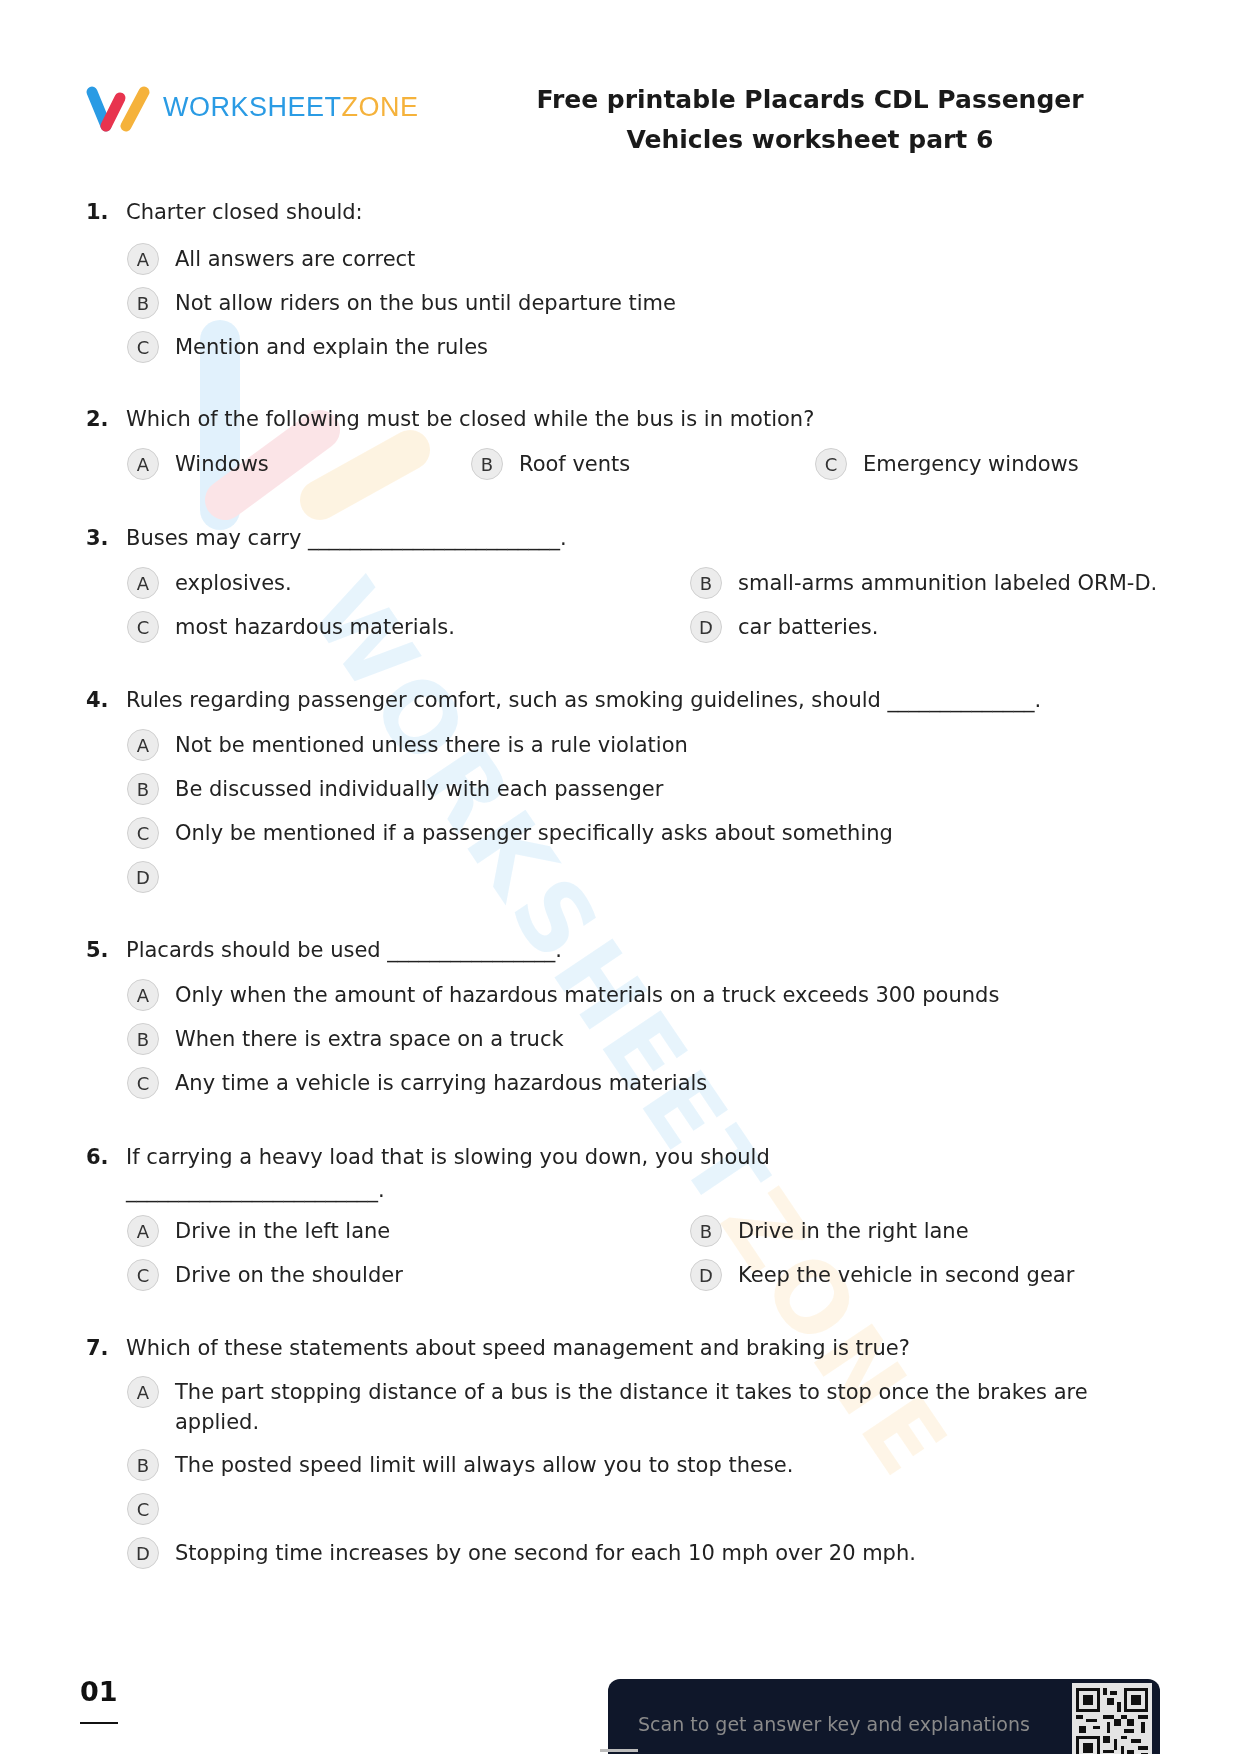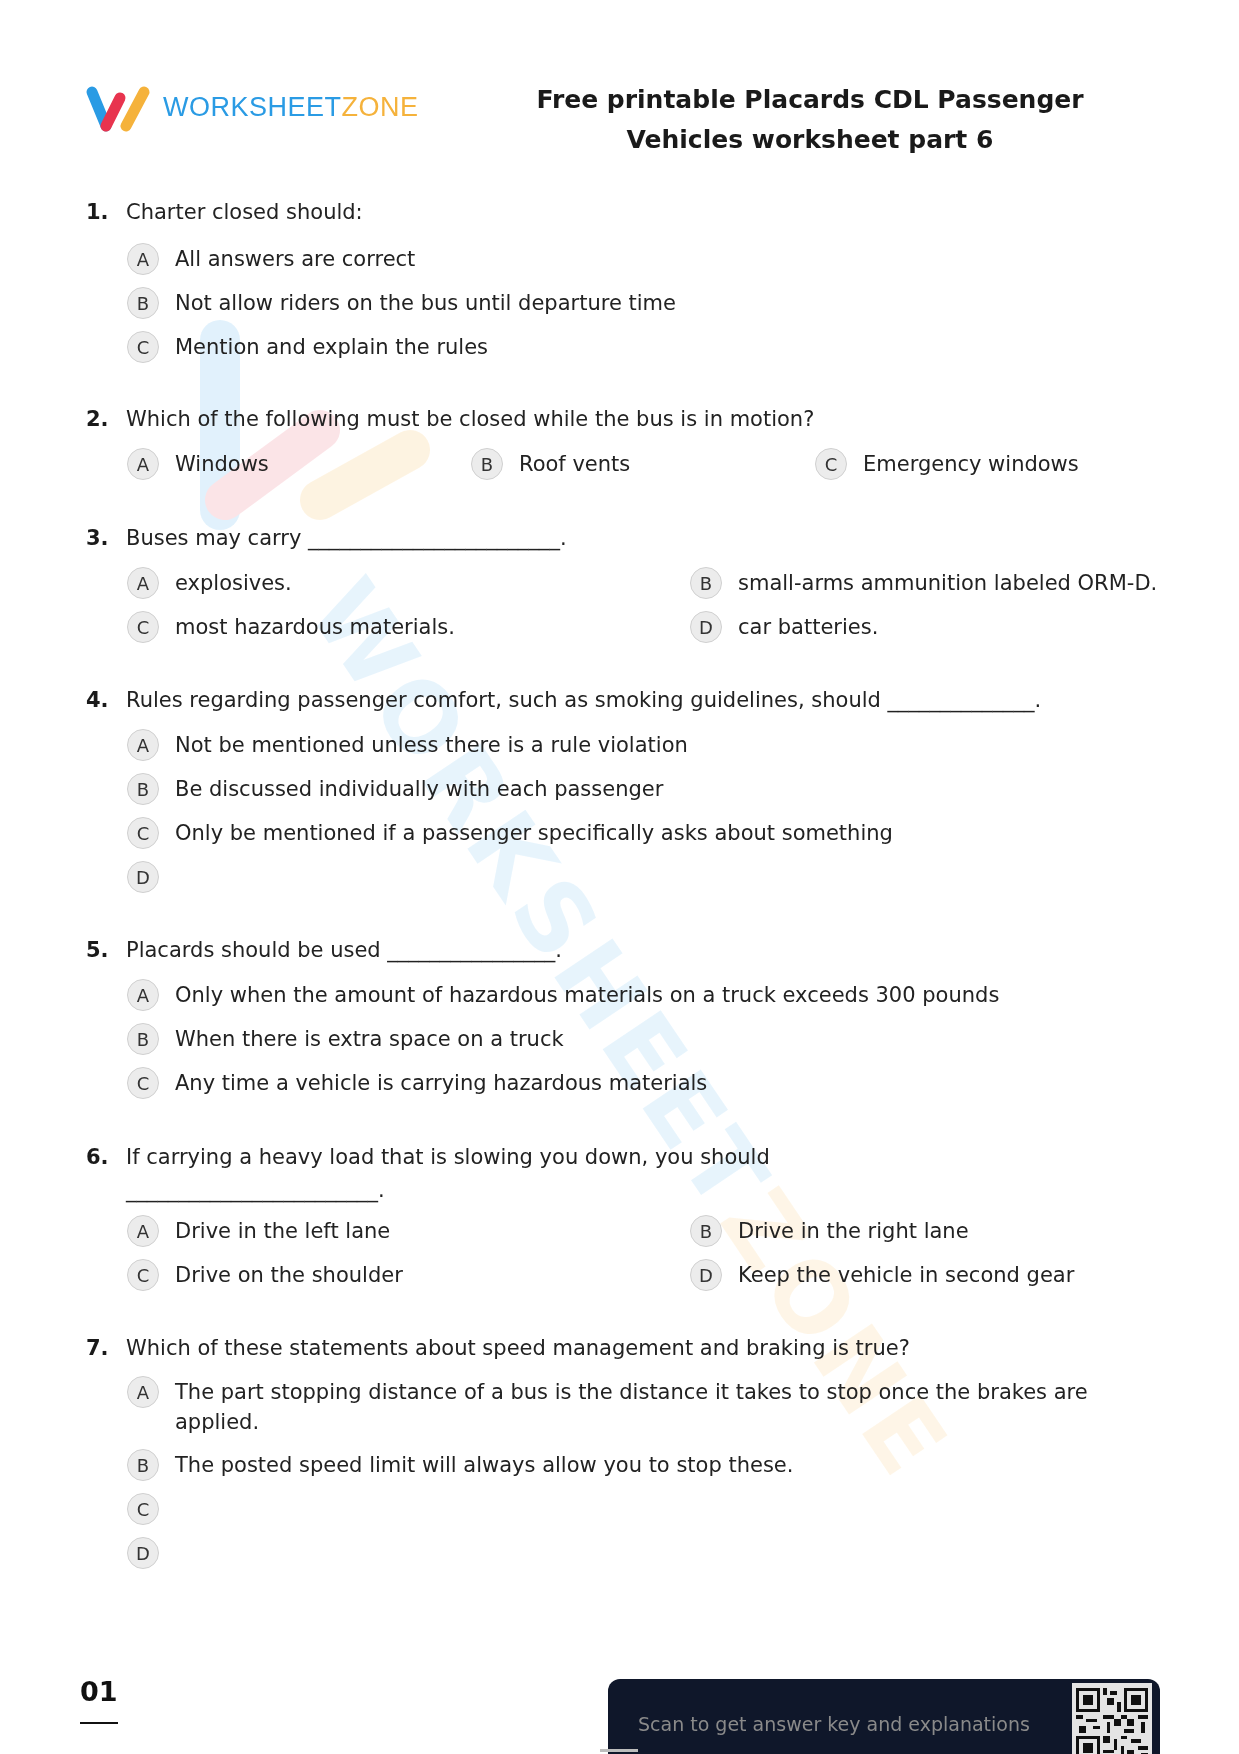--- a/index.html
+++ b/index.html
@@ -180,20 +180,21 @@
     </div>
   <div class="opt" style="left:127px;top:1465px">
       <span class="circle">B</span>
       <span class="otext">The posted speed limit will always allow you to stop these.</span>
     </div>
   <div class="opt" style="left:127px;top:1509px">
       <span class="circle">C</span>
     </div>
   <div class="opt" style="left:127px;top:1553px">
       <span class="circle">D</span>
+      <span class="otext">Stopping time increases by one second for each 10 mph over 20 mph.</span>
     </div>
 </div>
 
 <div class="abs pagenum">01</div>
 <div class="abs scanbox">
   <span class="scantext">Scan to get answer key and explanations</span>
   <div class="qr">
     <svg width="72" height="72" viewBox="0 0 21 21" shape-rendering="crispEdges">
       <rect x="0" y="0" width="7" height="7" fill="#111"></rect>
         <rect x="1" y="1" width="5" height="5" fill="#e4e4e4"></rect>

